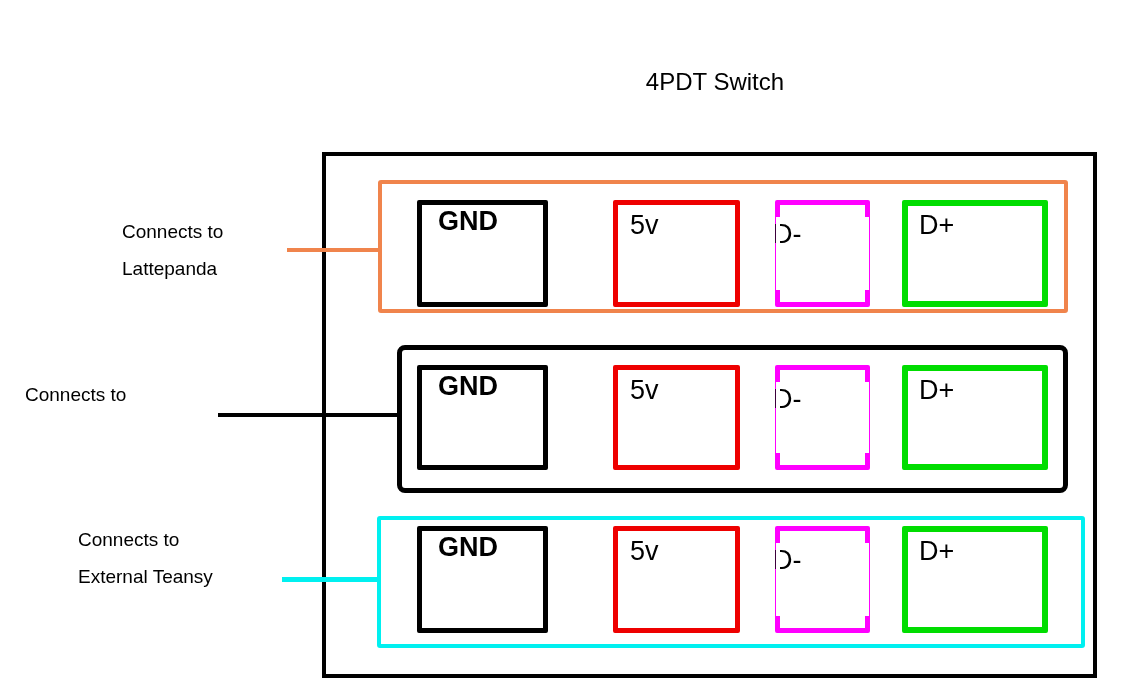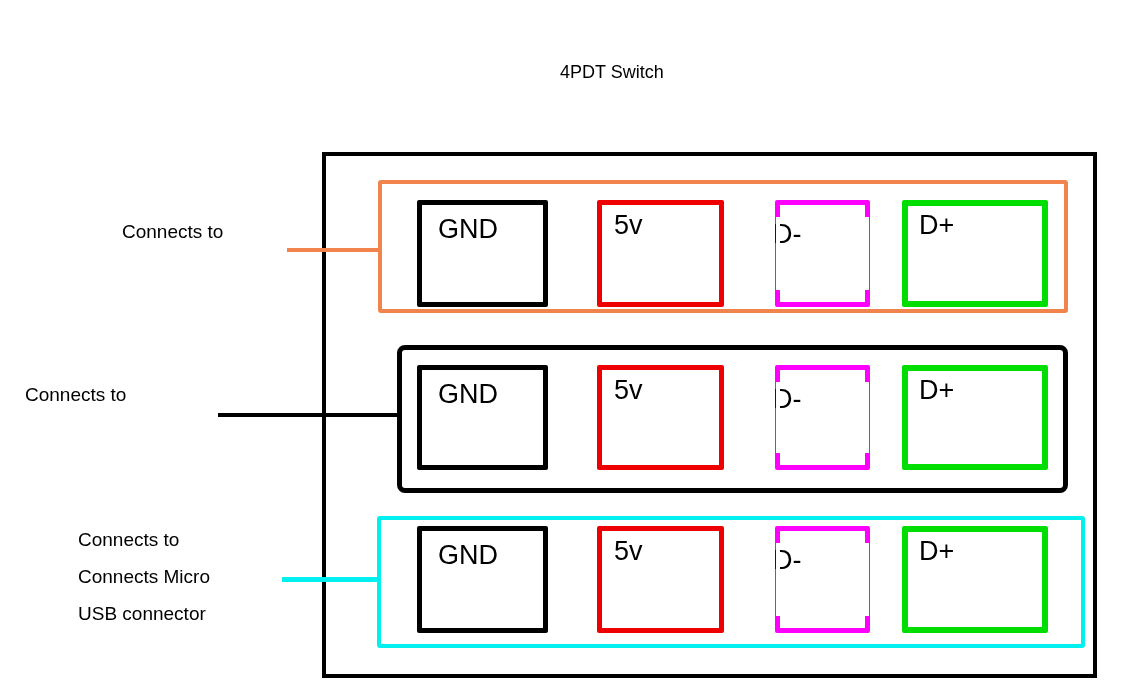--- a/index.html
+++ b/index.html
@@ -12,23 +12,23 @@
   .page {
     position: relative;
     width: 1123px;
     height: 694px;
     background: #fff;
     overflow: hidden;
   }
   .abs { position: absolute; box-sizing: border-box; }
 
   .title {
-    left: 560px; top: 62px; width: 310px;
-    text-align: left;
-    font-size: 18px;
+    left: 560px; top: 68px; width: 310px;
+    text-align: center;
+    font-size: 24px;
     white-space: nowrap;
   }
 
   .outer-box {
     left: 322px; top: 152px; width: 775px; height: 526px;
     border: 4px solid #000;
   }
 
   .row-box { border-style: solid; border-width: 4px; border-radius: 3px; background: transparent; }
   .row-box-1 { left: 378px; top: 180px; width: 690px; height: 133px; border-color: var(--orange, #F0844C); }
@@ -43,25 +43,25 @@
   .row-label { font-size: 19px; line-height: 37px; white-space: nowrap; }
   .label-1 { left: 122px; top: 213px; }
   .label-2 { left: 25px;  top: 376px; }
   .label-3 { left: 78px;  top: 521px; }
 
   .pin { background: #fff; border-style: solid; border-radius: 2px; font-size: 27px; }
   .pin-label { display: inline-block; white-space: nowrap; }
 
   
   .col-gnd { left: 417px; width: 131px; border-width: 5px; border-color: var(--black, #000); }
-  .col-5v  { left: 597px; width: 127px; border-width: 5px; border-color: var(--red, #EE0000); }
+  .col-5v  { left: 613px; width: 127px; border-width: 5px; border-color: var(--red, #EE0000); }
   .col-dm  { left: 775px; width: 95px;  border-width: 5px; border-color: var(--magenta, #FF00FF); }
   .col-dp  { left: 902px; width: 146px; border-width: 6px; border-color: var(--green, #00DD00); }
 
-  .col-gnd .pin-label { margin: 9px 0 0 16px; }
+  .col-gnd .pin-label { margin: 1px 0 0 16px; font-weight: bold; }
   .col-5v  .pin-label { margin: 5px 0 0 12px; }
   .col-dm  .pin-label { margin: 14px 0 0 -7px; }
   .col-dp  .pin-label { margin: 4px 0 0 11px; }
 
   
   .col-dm::before, .col-dm::after {
     content: "";
     position: absolute;
     top: 12px; bottom: 12px;
     width: 4px;
@@ -87,28 +87,28 @@
   <div class="abs row-box row-box-1"></div>
   <div class="abs row-box row-box-2"></div>
   <div class="abs row-box row-box-3"></div>
 
   <div class="abs leader leader-1"></div>
   <div class="abs leader leader-2"></div>
   <div class="abs leader leader-3"></div>
 
   <div class="abs row-label label-1">
     <div>Connects to</div>
+    <div>Lattepanda</div>
   </div>
   <div class="abs row-label label-2">
     <div>Connects to</div>
   </div>
   <div class="abs row-label label-3">
     <div>Connects to</div>
-    <div>Connects Micro</div>
-    <div>USB connector</div>
+    <div>External Teansy</div>
   </div>
 
   <div class="abs pin col-gnd r1">
     <span class="pin-label">GND</span>
   </div>
   <div class="abs pin col-5v r1">
     <span class="pin-label">5v</span>
   </div>
   <div class="abs pin col-dm r1">
     <span class="pin-label">D-</span>

